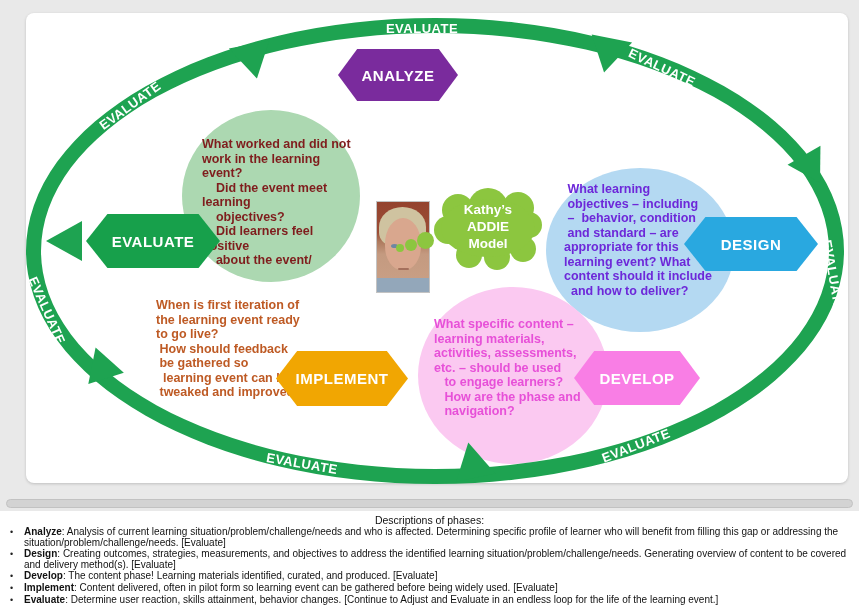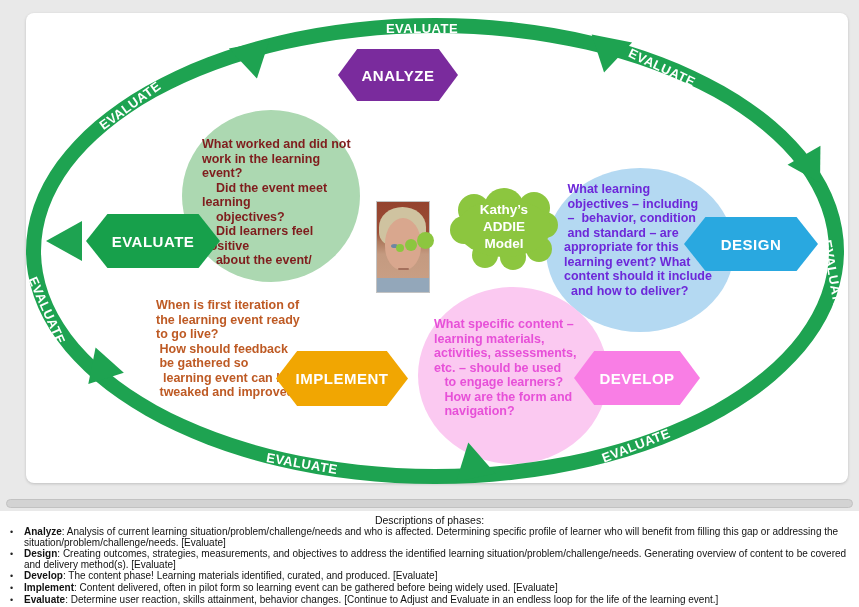--- a/index.html
+++ b/index.html
@@ -44,21 +44,21 @@
          background:linear-gradient(180deg,#94432e 0%,#9c4d36 34%,#ae7a5e 44%,#c49a80 58%,#caa187 100%);overflow:hidden;}
   .hair{position:absolute;left:2px;top:5px;width:47px;height:40px;background:#cfc3a0;border-radius:55% 55% 40% 40%;}
   .face{position:absolute;left:8px;top:16px;width:36px;height:52px;background:#d9a78e;border-radius:50% 50% 46% 46%;}
   .eye{position:absolute;width:7px;height:4px;background:#6d87a2;border-radius:50%;top:42px;}
   .eye.l{left:14px;} .eye.r{left:30px;}
   .mouth{position:absolute;left:21px;top:66px;width:11px;height:2px;background:#a5705c;border-radius:2px;}
   .shirt{position:absolute;left:0;bottom:0;width:100%;height:14px;background:#93a7ba;}
 
   
   .dot-s{position:absolute;border-radius:50%;background:#8cc63f;z-index:6;}
-  .cloud{position:absolute;left:452px;top:190px;width:104px;height:78px;z-index:6;}
+  .cloud{position:absolute;left:436px;top:190px;width:104px;height:78px;z-index:6;}
   .bump{position:absolute;border-radius:50%;background:#8cc63f;}
   .cloud-body{position:absolute;left:5px;top:9px;width:94px;height:58px;border-radius:50%;background:#8cc63f;}
   .cloud-text{position:absolute;left:0;top:12px;width:104px;text-align:center;color:#ffffff;font-weight:bold;font-size:13.5px;line-height:1.25;white-space:pre-line;z-index:2;}
 
   
   .desc-heading{position:absolute;left:0;top:514px;width:859px;text-align:center;font-size:10.5px;color:#111;}
   .desc-heading b{font-weight:normal;text-align:center;}
   .desc-list{position:absolute;left:0;top:527px;width:859px;}
   .desc-row{display:flex;margin-bottom:1px;}
   .bullet{width:14px;padding-left:10px;font-size:9px;line-height:10.6px;color:#222;flex:none;}
@@ -107,21 +107,21 @@
 learning event? What
 content should it include
   and how to deliver?</div>
   </div>
   <div class="qcircle qc-develop">
     <div class="q-text">What specific content –
 learning materials,
 activities, assessments,
 etc. – should be used
    to engage learners?
-   How are the form and
+   How are the phase and
    navigation?</div>
   </div>
   <div class="qcircle qc-implement">
     <div class="q-text">When is first iteration of
 the learning event ready
 to go live?
  How should feedback
  be gathered so
   learning event can be
  tweaked and improved?</div>

